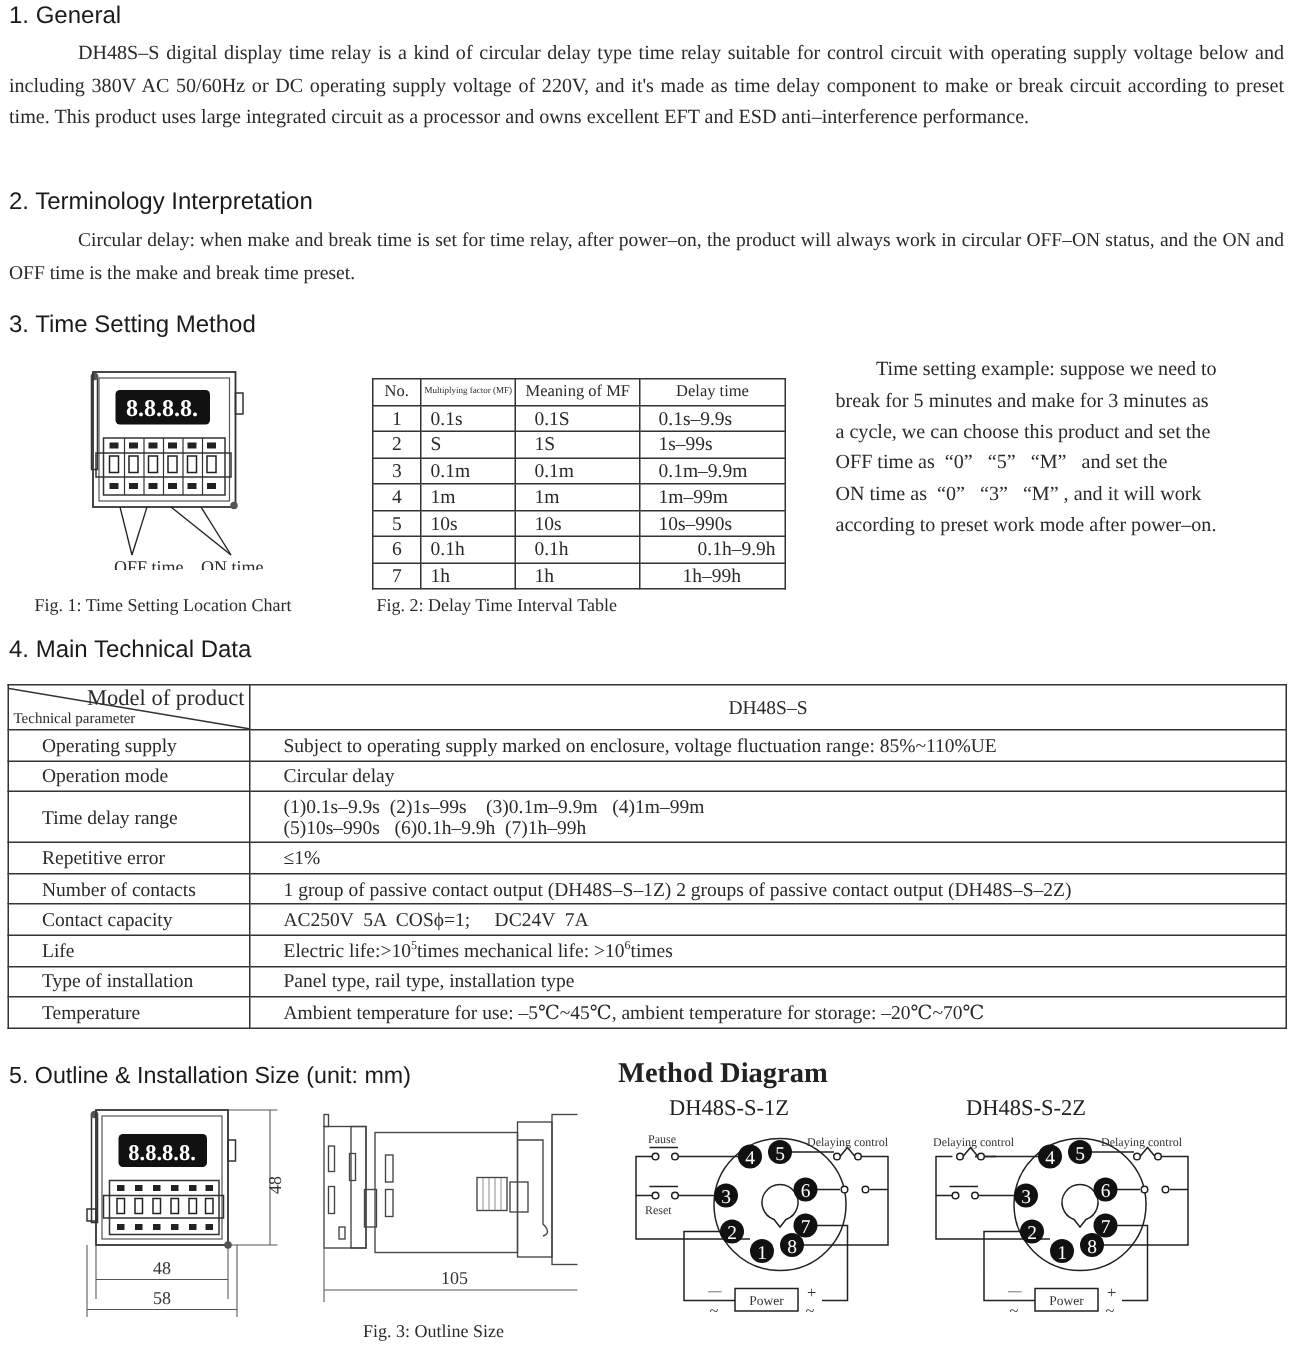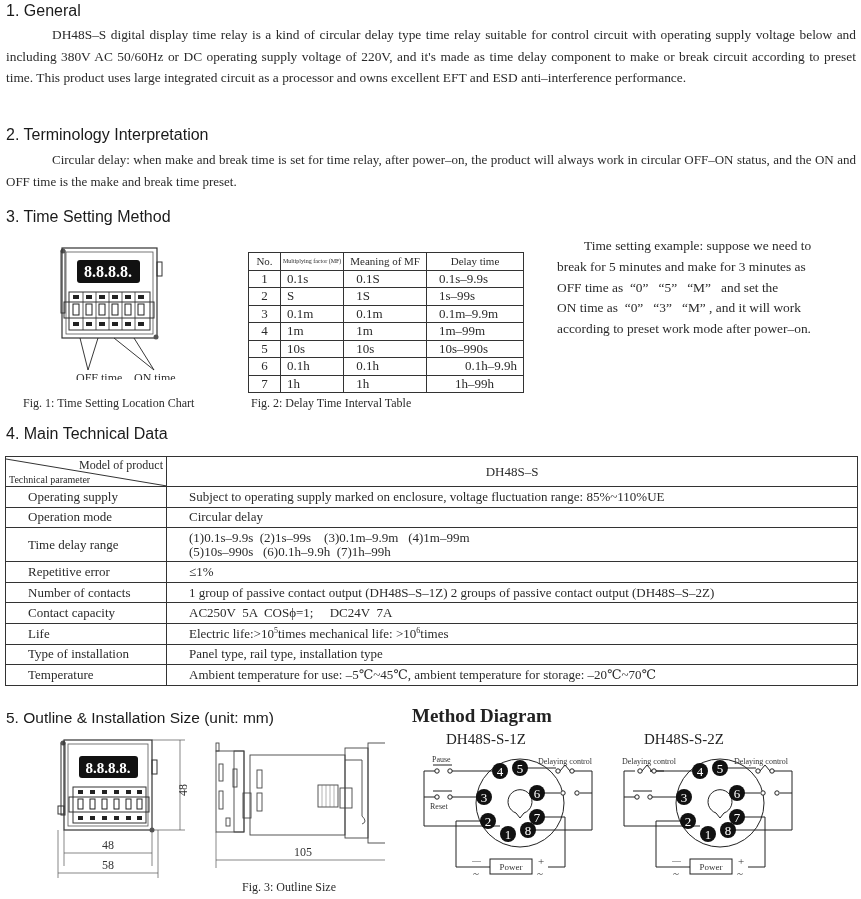--- a/index.html
+++ b/index.html
@@ -145,34 +145,35 @@
         <td style="padding-left: 12px;">1h</td>
         <td style="padding-left: 28px;">1h–99h</td>
       </tr>
     </tbody>
 </table>
 <div class="abs cap" style="left:251px;top:396px;">Fig. 2: Delay Time Interval Table</div>
 
 <div class="abs" style="left:557px;top:236px;">
   <div class="ex" style="padding-left:27px;">Time setting example: suppose we need to</div>
   <div class="ex">break for 5 minutes and make for 3 minutes as</div>
+  <div class="ex">a cycle, we can choose this product and set the</div>
   <div class="ex" style="white-space:pre;">OFF time as  “0”   “5”   “M”   and set the</div>
   <div class="ex" style="white-space:pre;">ON time as  “0”   “3”   “M” , and it will work</div>
   <div class="ex">according to preset work mode after power–on.</div>
 </div>
 
 <div class="abs h" style="left:6px;top:425px;">4. Main Technical Data</div>
 <table class="abs tt" style="left:5px;top:456px;">
   <tbody>
       <tr>
     <td class="k" style="position:relative;height:30px;padding:0;">
       <svg style="position:absolute;left:0;top:0;" width="161" height="30">
             <line x1="0" y1="2" x2="161" y2="29" stroke="#333" stroke-width="1"></line>
           </svg>
-      <span style="position:absolute;right:3px;top:1px;font-size:12px;margin-left:24px;">Model of product</span>
+      <span style="position:absolute;right:3px;top:1px;font-size:15px;margin-left:24px;">Model of product</span>
       <span style="position:absolute;left:3px;bottom:1px;font-size:10px;">Technical parameter</span>
     </td>
     <td style="text-align:center;">DH48S–S</td>
   </tr>
   </tbody>
     <tbody id="tt-body">
       <tr>
         <td class="k">Operating supply</td>
         <td class="v" style="white-space: pre;">Subject to operating supply marked on enclosure, voltage fluctuation range: 85%~110%UE</td>
       </tr>

